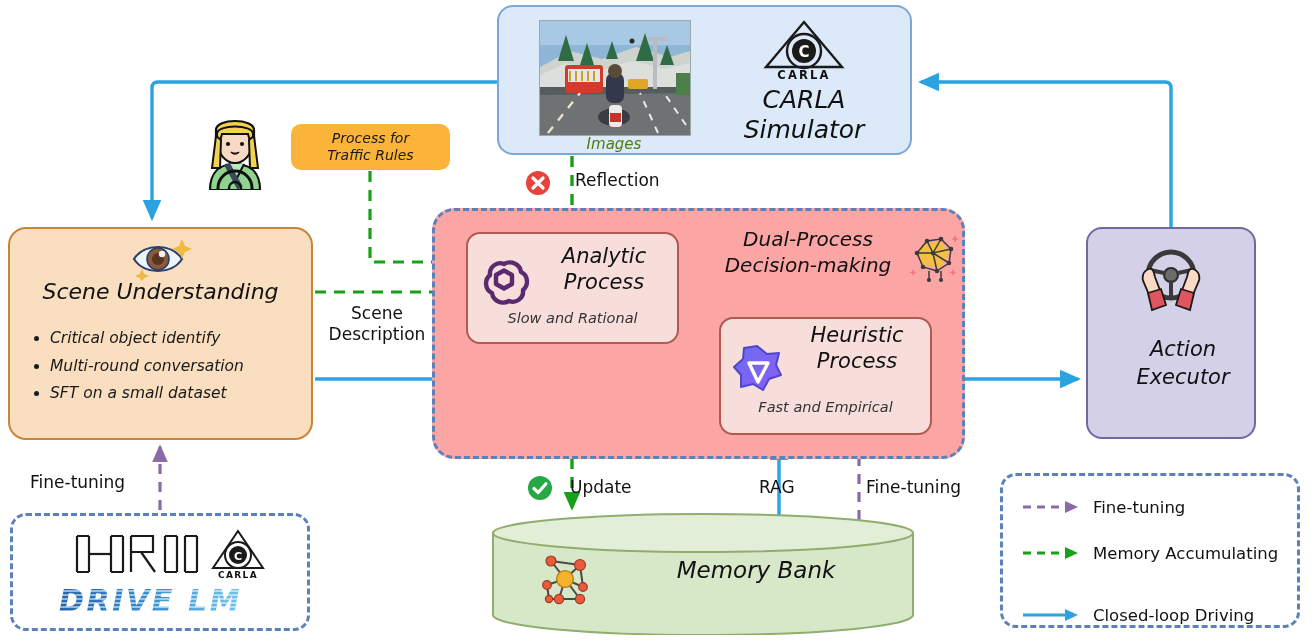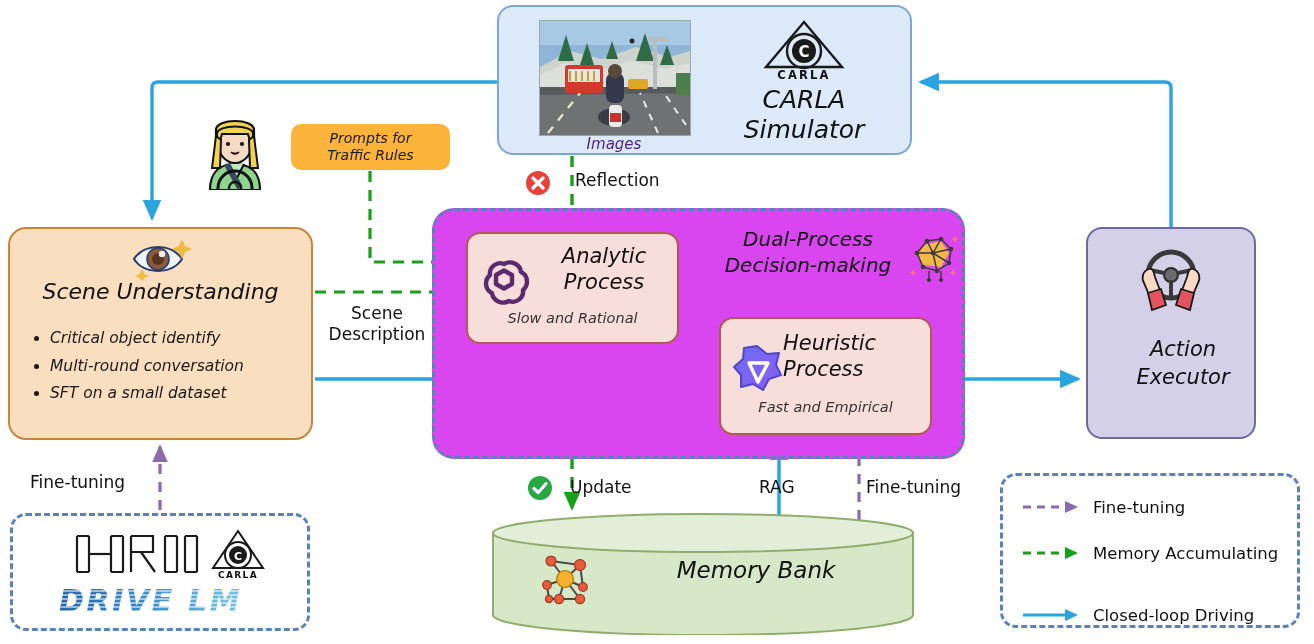--- a/index.html
+++ b/index.html
@@ -9,21 +9,21 @@
   #stage{position:absolute;inset:0;width:1314px;height:644px;}
   .node{position:absolute;box-sizing:border-box;}
 
   
   #carla-box{left:497px;top:5px;width:415px;height:150px;border:2px solid #7ba7d7;
     border-radius:16px;background:#dbe9f9;}
   #carla-thumb{position:absolute;left:40px;top:13px;width:150px;height:114px;
     border:1px solid #9aa; overflow:hidden;background:#b9cbd8;}
   #carla-thumb svg{display:block;}
   #images-cap{position:absolute;left:40px;top:128px;width:150px;text-align:center;
-    font-size:15px;font-style:italic;color:#4c1d95;font-family:"DejaVu Sans",sans-serif;}
+    font-size:15px;font-style:italic;color:#4d7c0f;font-family:"DejaVu Sans",sans-serif;}
   #carla-logo{position:absolute;left:245px;top:12px;width:120px;text-align:center;}
   #carla-title{position:absolute;left:210px;top:78px;width:190px;text-align:center;
     font-size:25px;font-style:italic;color:#111;line-height:1.18;}
 
   
   #prompts-box{left:291px;top:124px;width:159px;height:46px;background:#fbb03b;
     background:#fcb339;border-radius:10px;display:flex;align-items:center;
     justify-content:center;text-align:center;font-size:14px;font-style:italic;
     color:#1a1a1a;line-height:1.25;}
 
@@ -35,38 +35,38 @@
     border:2px solid #c8853a;border-radius:18px;}
   #scene-eye{position:absolute;left:50%;top:6px;transform:translateX(-50%);
     width:66px;height:46px;}
   #scene-title{position:absolute;left:0;top:50px;width:100%;text-align:center;
     font-size:22px;font-style:italic;color:#111;}
   #scene-list{position:absolute;left:14px;top:96px;width:290px;margin:0;
     padding:0 0 0 26px;list-style:disc;font-size:15.5px;font-style:italic;
     color:#1a1a1a;line-height:1.78;}
 
   
-  #dual-box{left:432px;top:208px;width:533px;height:251px;background:#d946ef;
+  #dual-box{left:432px;top:208px;width:533px;height:251px;background:#fca5a5;
     border:3px dashed #5b81bb;border-radius:22px;}
   #dual-title{position:absolute;left:278px;top:15px;width:190px;text-align:center;
     font-size:20px;font-style:italic;color:#111;line-height:1.3;}
   #dual-icon{position:absolute;left:472px;top:18px;width:54px;height:54px;}
 
   #analytic-box{left:466px;top:232px;width:213px;height:112px;background:#f8dedb;
     border:2px solid #b05a52;border-radius:14px;}
   #analytic-logo{position:absolute;left:10px;top:22px;width:52px;height:52px;}
   #analytic-title{position:absolute;left:62px;top:10px;width:148px;text-align:center;
     font-size:21px;font-style:italic;color:#111;line-height:1.22;}
   #analytic-sub{position:absolute;left:0;top:76px;width:100%;text-align:center;
     font-size:14.5px;font-style:italic;color:#333;}
 
   #heuristic-box{left:719px;top:317px;width:213px;height:118px;background:#f8dedb;
     border:2px solid #b05a52;border-radius:14px;}
   #heuristic-logo{position:absolute;left:10px;top:24px;width:52px;height:52px;}
-  #heuristic-title{position:absolute;left:62px;top:12px;width:148px;
+  #heuristic-title{position:absolute;left:62px;top:4px;width:148px;text-align:center;
     font-size:21px;font-style:italic;color:#111;line-height:1.22;}
   #heuristic-sub{position:absolute;left:0;top:80px;width:100%;text-align:center;
     font-size:14.5px;font-style:italic;color:#333;}
 
   
   #action-box{left:1086px;top:227px;width:170px;height:212px;background:#d3d0e8;
     border:2px solid #6e6aa0;border-radius:16px;}
   #action-wheel{position:absolute;left:50%;top:18px;transform:translateX(-50%);
     width:76px;height:66px;}
   #action-title{position:absolute;left:12px;top:106px;width:100%;text-align:center;
@@ -224,21 +224,21 @@
       <circle cx="32" cy="32" r="2.1" fill="#111"></circle>
         <circle cx="46" cy="32" r="2.1" fill="#111"></circle>
       <path d="M35,40 Q39,44 43,40" fill="#c9605f" stroke="#111" stroke-width="1.6"></path>
       <circle cx="39" cy="76" r="17" fill="none" stroke="#111" stroke-width="3"></circle>
       <circle cx="39" cy="76" r="6" fill="none" stroke="#111" stroke-width="2.4"></circle>
     </svg>
   </div>
 
   <div class="node" id="prompts-box">
     <div>
-      <div>Prompts for</div>
+      <div>Process for</div>
       <div>Traffic Rules</div>
     </div>
   </div>
 
   <div class="node" id="scene-box">
     <div id="scene-eye">
       <svg width="66" height="46" viewBox="0 0 66 46">
         <path d="M6,24 C16,8 44,8 54,24 C44,40 16,40 6,24 z" fill="#eef4fb" stroke="#2b3f6b" stroke-width="2.2"></path>
         <circle cx="30" cy="24" r="11" fill="#8a5a3c" stroke="#2b3f6b" stroke-width="1.6"></circle>
         <circle cx="30" cy="24" r="6" fill="#5a3423"></circle>

